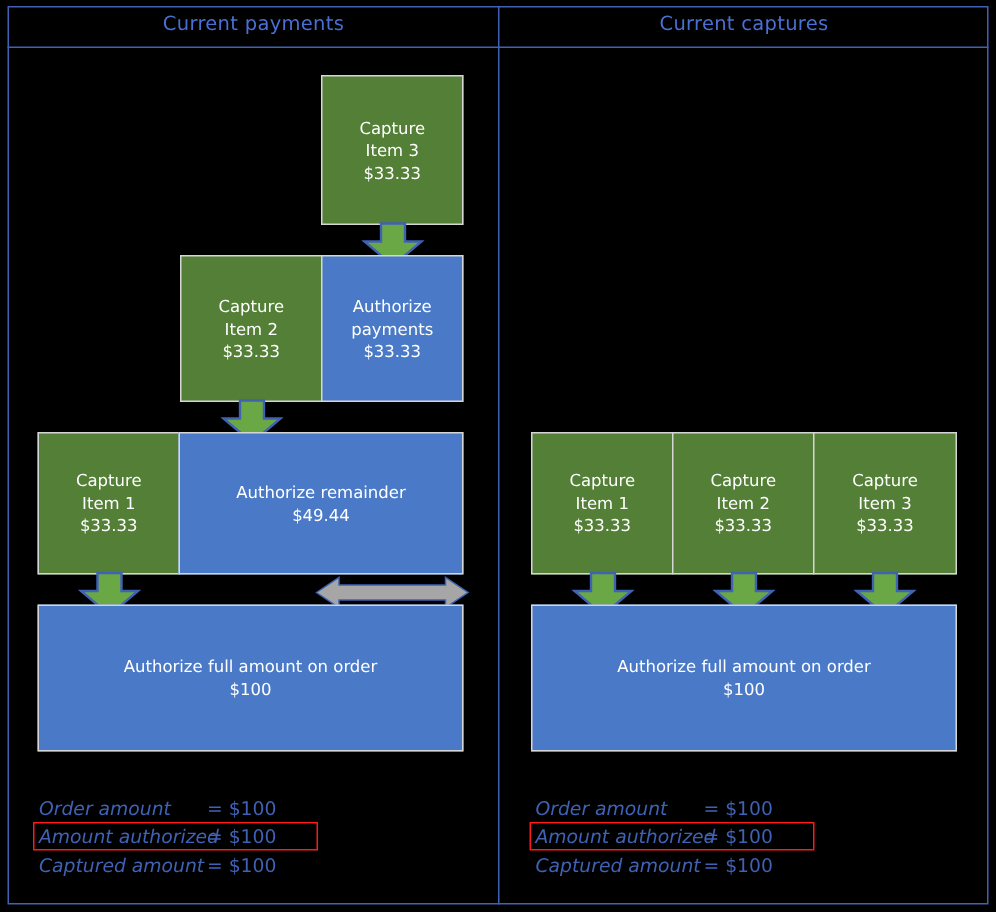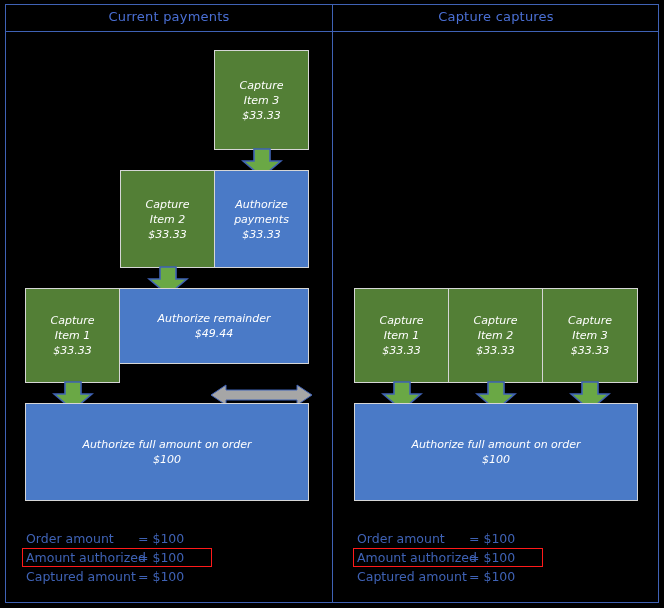--- a/index.html
+++ b/index.html
@@ -61,21 +61,21 @@
     display: flex;
     flex-direction: column;
     align-items: center;
     justify-content: center;
     font-size: 11px;
     line-height: 15px;
     text-align: center;
   }
   .node.green { background: #537f36; }
   .node.blue  { background: #4a7ac7; align-items: center; }
-  .node .ln { display: block; white-space: nowrap; font-style: italic; }
+  .node .ln { display: block; white-space: nowrap; }
 
   
   .down-arrow {
     position: absolute;
     display: block;
   }
   .down-arrow svg { display: block; }
 
   
   .dbl-arrow {
@@ -105,34 +105,34 @@
   .summary .row {
     display: flex;
     align-items: center;
     height: 19px;
     padding: 0 3px;
     border: 1px solid transparent;
   }
   .summary .row.boxed {
     border: 1px solid #ff1a1a;
   }
-  .summary .k { display: inline-block; width: 112px; white-space: nowrap; }
+  .summary .k { display: inline-block; width: 112px; white-space: nowrap; font-style: italic; }
   .summary .v { display: inline-block; white-space: nowrap; }
 </style>
 </head>
 <body>
 
 <div id="diagram">
 
   <div class="frame"></div>
   <div class="header-rule"></div>
   <div class="col-divider"></div>
 
   <div class="col-title" id="title-left">Current payments</div>
-  <div class="col-title" id="title-right">Capture captures</div>
+  <div class="col-title" id="title-right">Current captures</div>
 
   <div class="node green" style="left:214px; top:50px; width:95px; height:100px;">
     <span class="ln">Capture</span>
     <span class="ln">Item 3</span>
     <span class="ln">$33.33</span>
   </div>
 
   <div class="down-arrow" style="left:241px; top:148px;">
     <svg width="42" height="30" viewBox="0 0 42 30">
       <polygon points="13,1 29,1 29,13 40,13 21,29 2,13 13,13" fill="#6aa845" stroke="#3f62b5" stroke-width="1.6"></polygon>
@@ -154,21 +154,21 @@
     <svg width="42" height="30" viewBox="0 0 42 30">
       <polygon points="13,1 29,1 29,13 40,13 21,29 2,13 13,13" fill="#6aa845" stroke="#3f62b5" stroke-width="1.6"></polygon>
     </svg>
   </div>
 
   <div class="node green" style="left:25px; top:288px; width:95px; height:95px;">
     <span class="ln">Capture</span>
     <span class="ln">Item 1</span>
     <span class="ln">$33.33</span>
   </div>
-  <div class="node blue" style="left:119px; top:288px; width:190px; height:76px;">
+  <div class="node blue" style="left:119px; top:288px; width:190px; height:95px;">
     <span class="ln">Authorize remainder</span>
     <span class="ln">$49.44</span>
   </div>
 
   <div class="down-arrow" style="left:52px; top:381px;">
     <svg width="42" height="30" viewBox="0 0 42 30">
       <polygon points="13,1 29,1 29,13 40,13 21,29 2,13 13,13" fill="#6aa845" stroke="#3f62b5" stroke-width="1.6"></polygon>
     </svg>
   </div>
 

